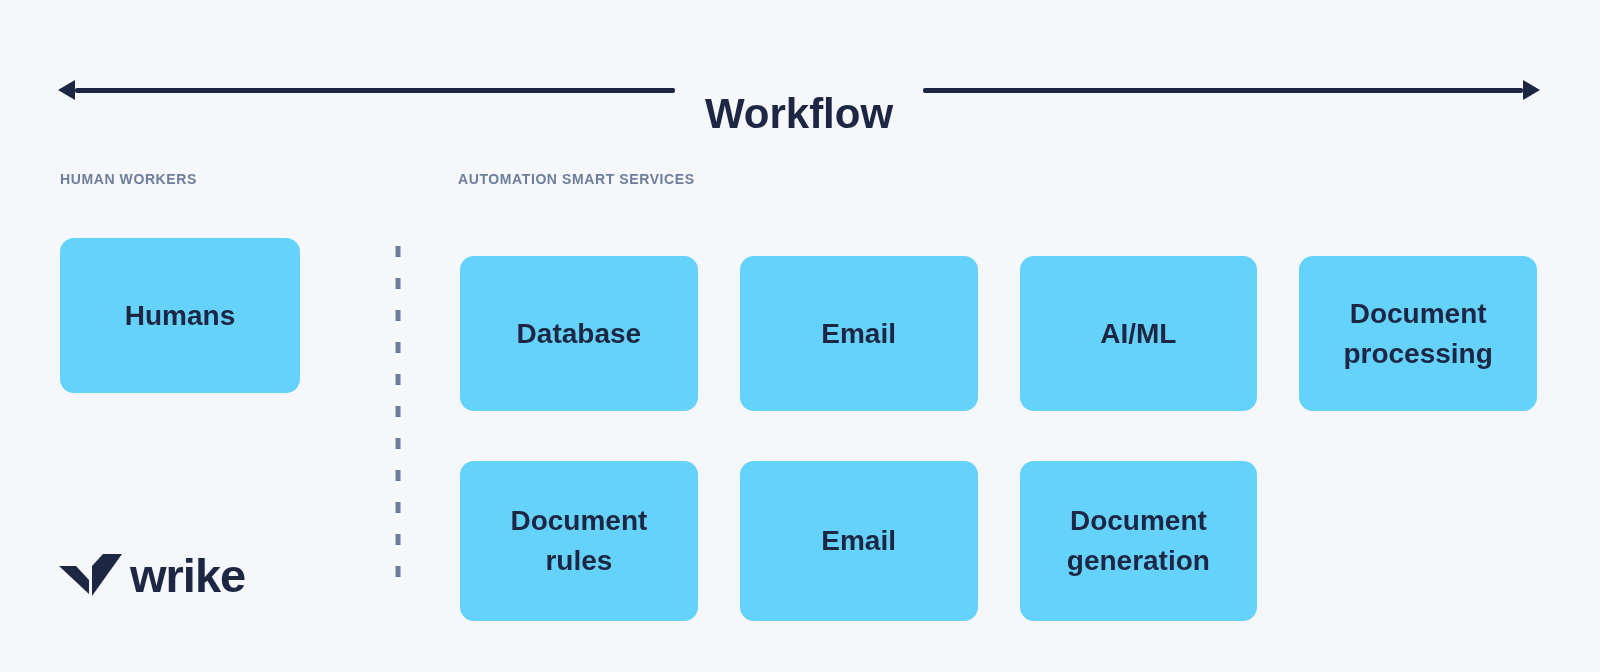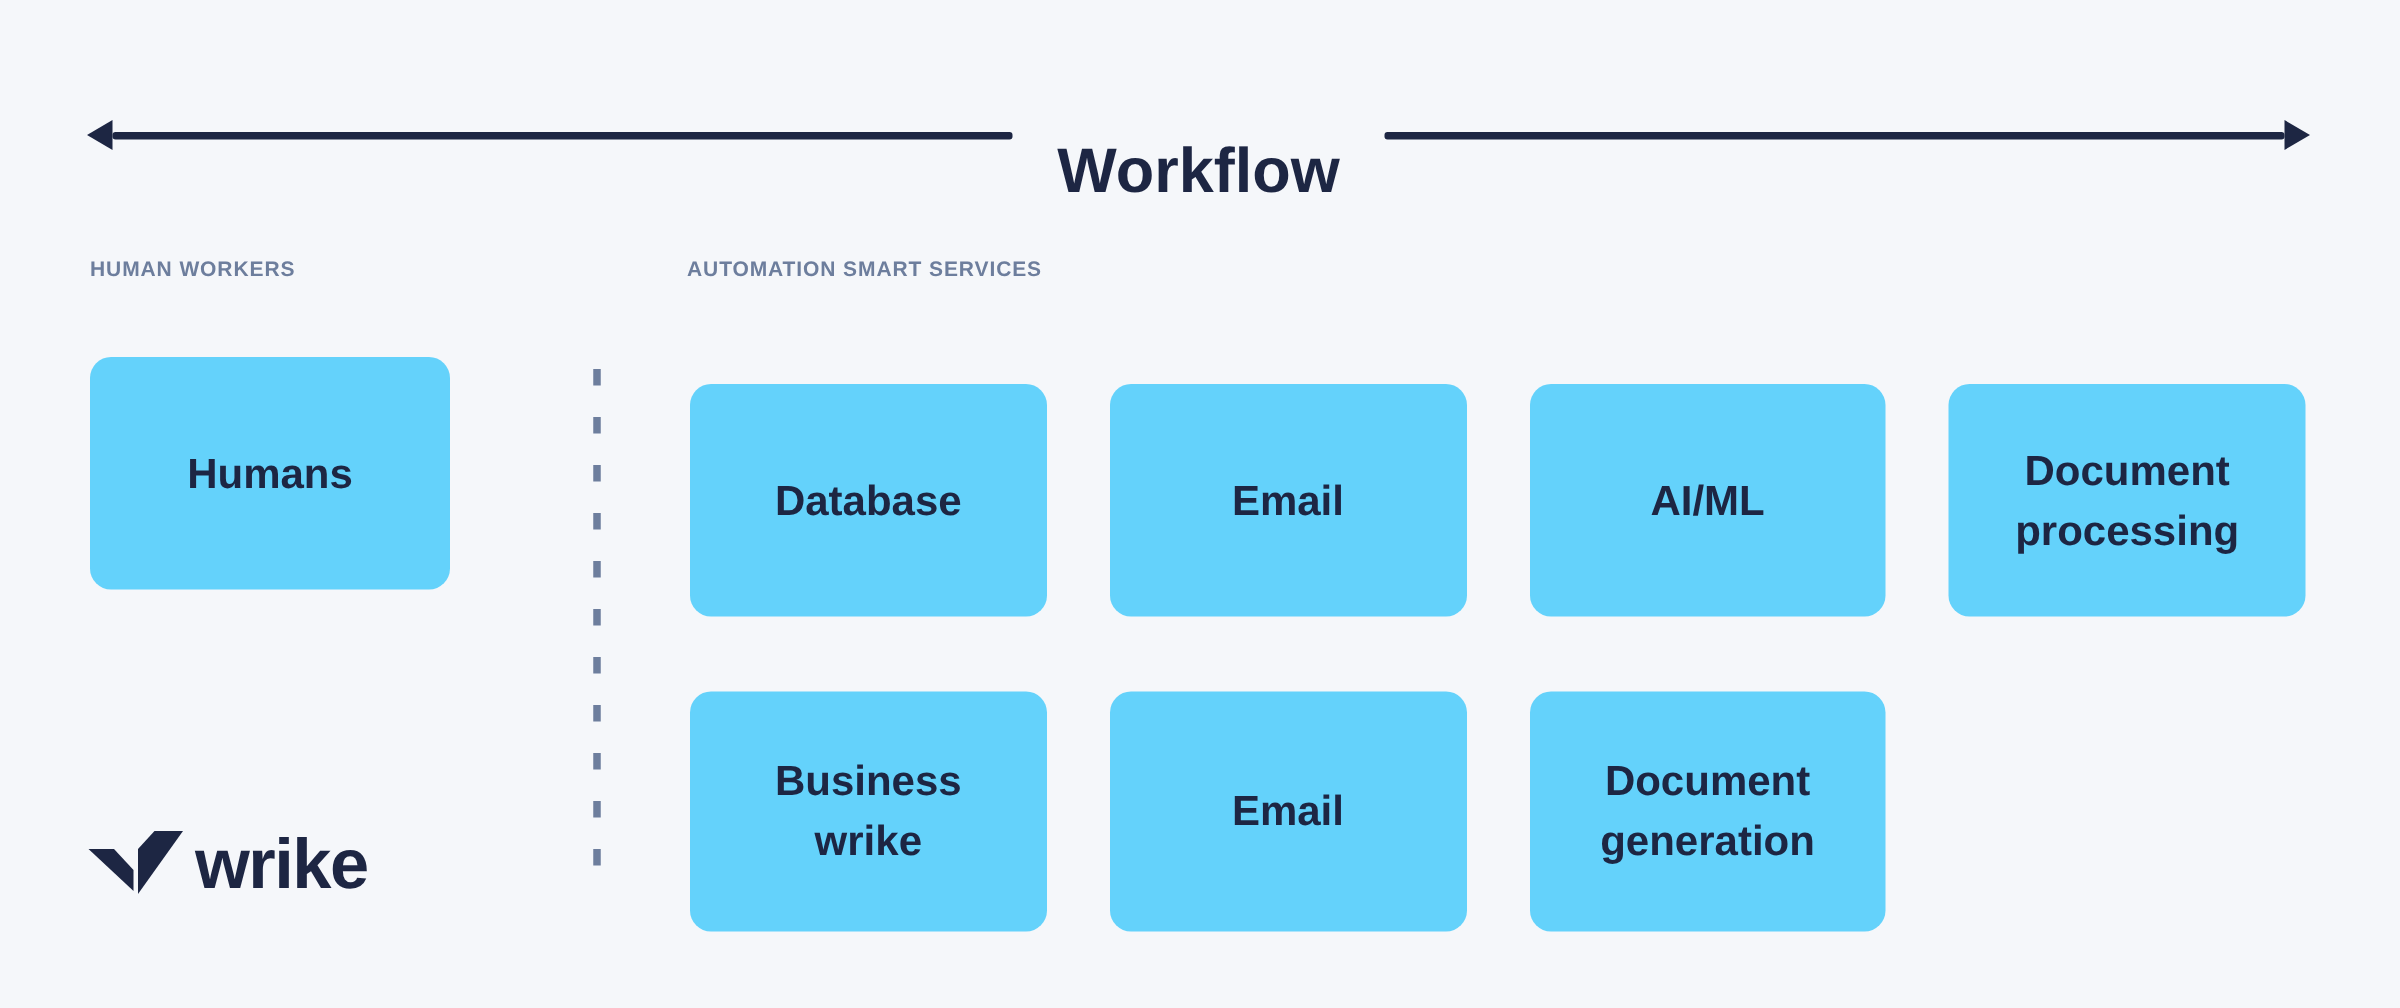--- a/index.html
+++ b/index.html
@@ -174,21 +174,21 @@
     <div class="box">
       <span>Email</span>
     </div>
     <div class="box">
       <span>AI/ML</span>
     </div>
     <div class="box">
       <span>Document processing</span>
     </div>
     <div class="box">
-      <span>Business wrike</span>
+      <span>Document rules</span>
     </div>
     <div class="box">
       <span>Email</span>
     </div>
     <div class="box">
       <span>Document generation</span>
     </div>
   </div>
 
   <div class="brand">

